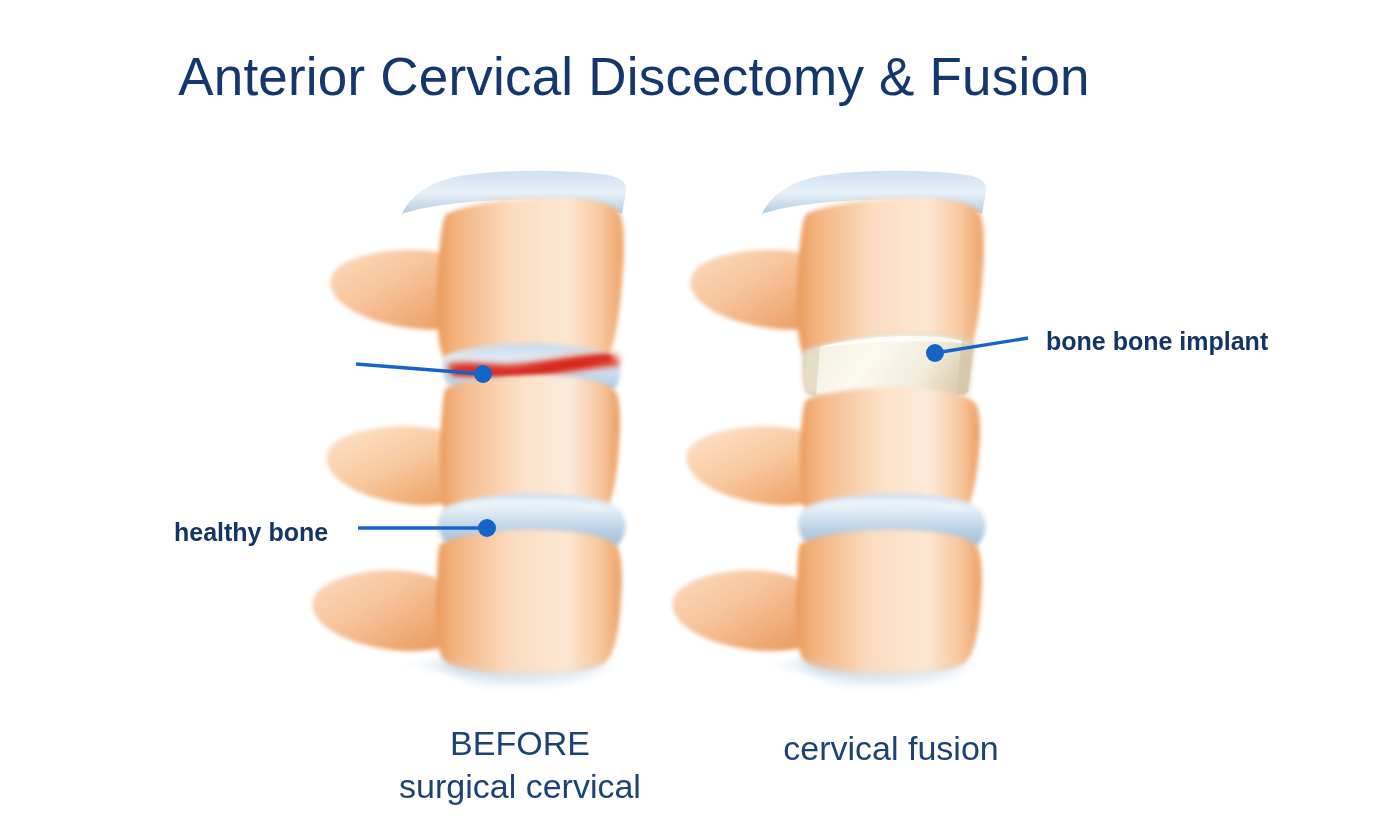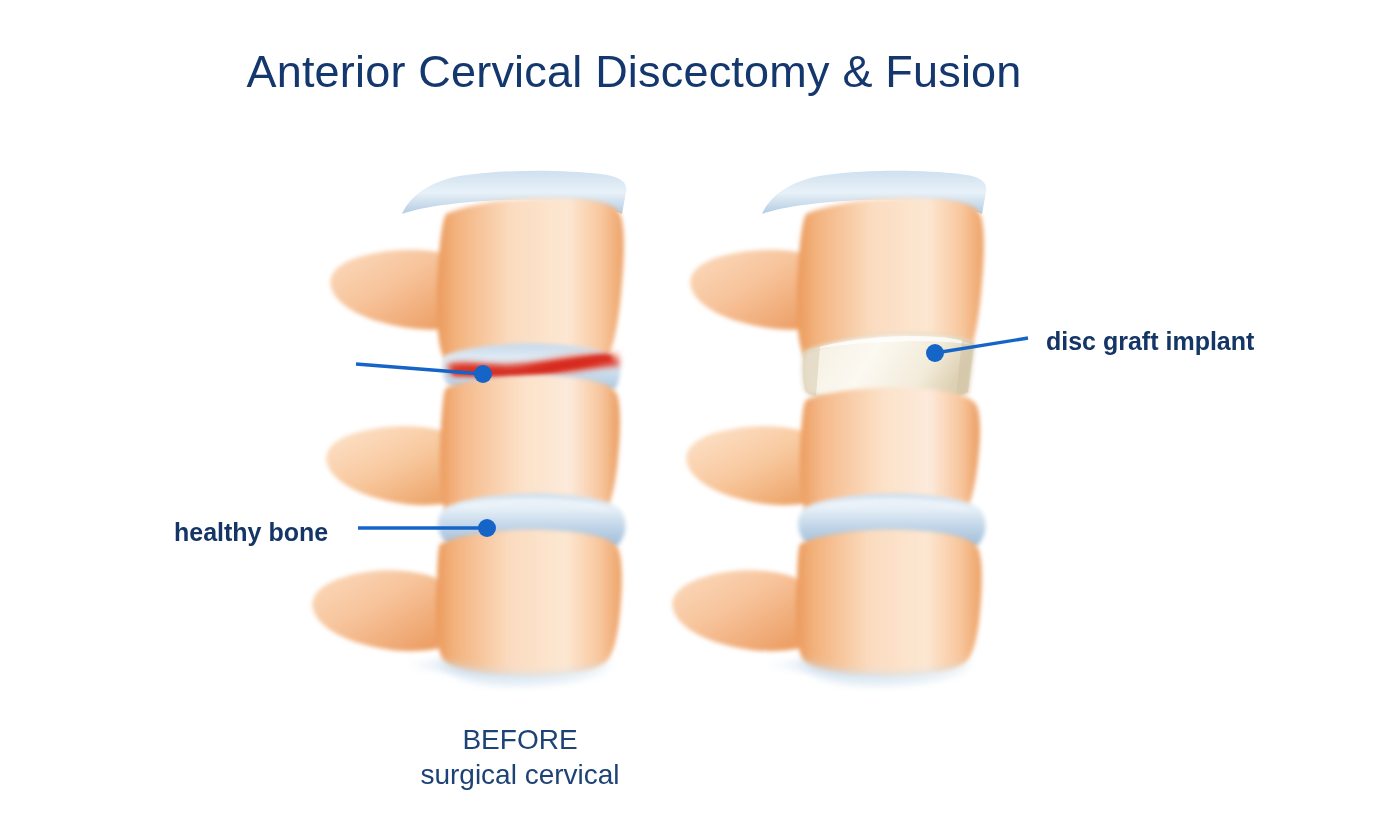--- a/index.html
+++ b/index.html
@@ -3,35 +3,35 @@
 <meta charset="utf-8">
 <style>
   html,body{margin:0;padding:0;background:#ffffff;}
   body{width:1400px;height:833px;overflow:hidden;
        font-family:"Liberation Sans","DejaVu Sans",sans-serif;}
   .stage{position:relative;width:1400px;height:833px;background:#fff;}
 
   .title{
     position:absolute; left:0; top:46px; width:1268px;
     text-align:center; color:#14386e;
-    font-size:45px; font-weight:400; letter-spacing:.2px;
+    font-size:53px; font-weight:400; letter-spacing:.2px;
     white-space:nowrap;
   }
 
   .label{
     position:absolute; color:#143566;
     font-size:25px; font-weight:700; white-space:nowrap;
   }
   .lbl-degen{ left:96px;  top:354px; }
   .lbl-healthy{ left:174px; top:518px; }
   .lbl-graft{ left:1046px; top:327px; }
 
   .caption{
     position:absolute; text-align:center; color:#1d4275;
-    font-size:28px; font-weight:400; line-height:1.26;
+    font-size:34px; font-weight:400; line-height:1.26;
     white-space:nowrap;
   }
   .cap-before{ left:330px; top:722px; width:380px; }
   .cap-after{  left:710px; top:727px; width:362px; }
 
   svg.art{position:absolute;left:0;top:0;width:1400px;height:833px;}
 </style>
 </head>
 <body>
 
@@ -275,23 +275,24 @@
       <circle cx="487" cy="528" r="9" fill="#1565c8"></circle>
 
       <line x1="1028" y1="338" x2="935" y2="353" stroke="#1565c8" stroke-width="3.4"></line>
       <circle cx="935" cy="353" r="9" fill="#1565c8"></circle>
     </g>
   </svg>
 
   <div class="title">Anterior Cervical Discectomy &amp; Fusion</div>
 
   <div class="label lbl-healthy">healthy bone</div>
-  <div class="label lbl-graft">disc graft implant</div>
+  <div class="label lbl-graft">bone bone implant</div>
 
   <div class="caption cap-before">
     <div>BEFORE</div>
     <div>surgical cervical</div>
   </div>
 
   <div class="caption cap-after">
+    <div>cervical fusion</div>
   </div>
 
 </div>
 
 </body></html>

